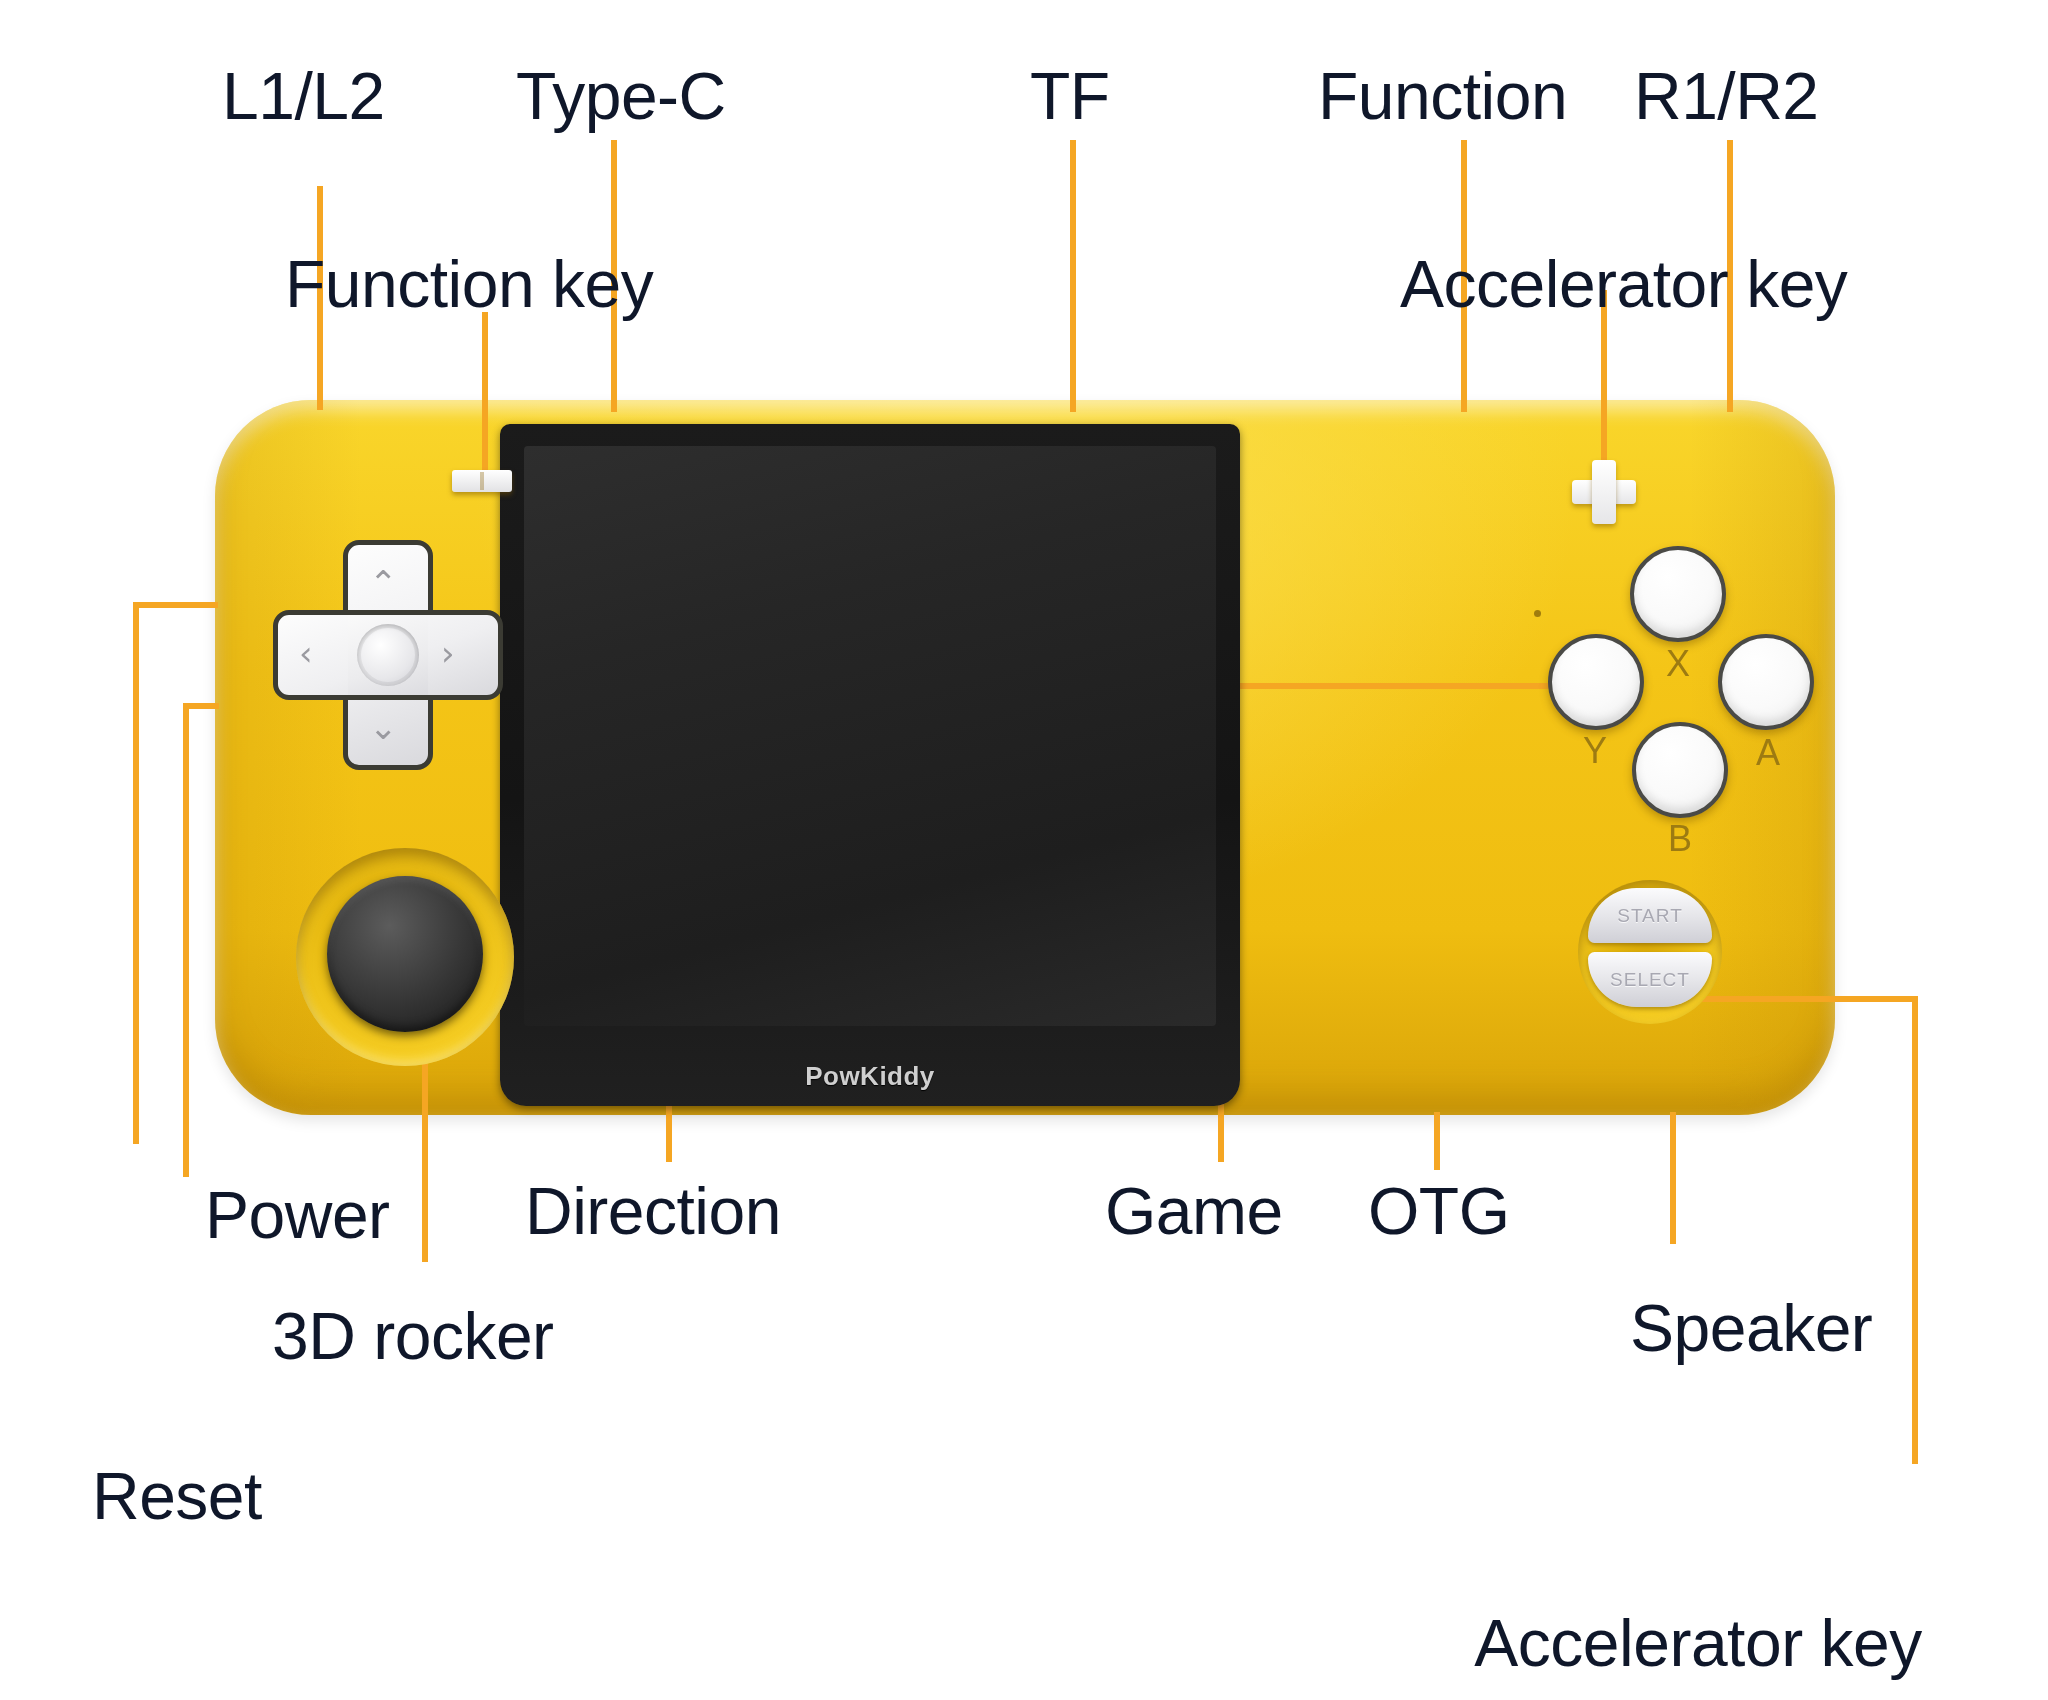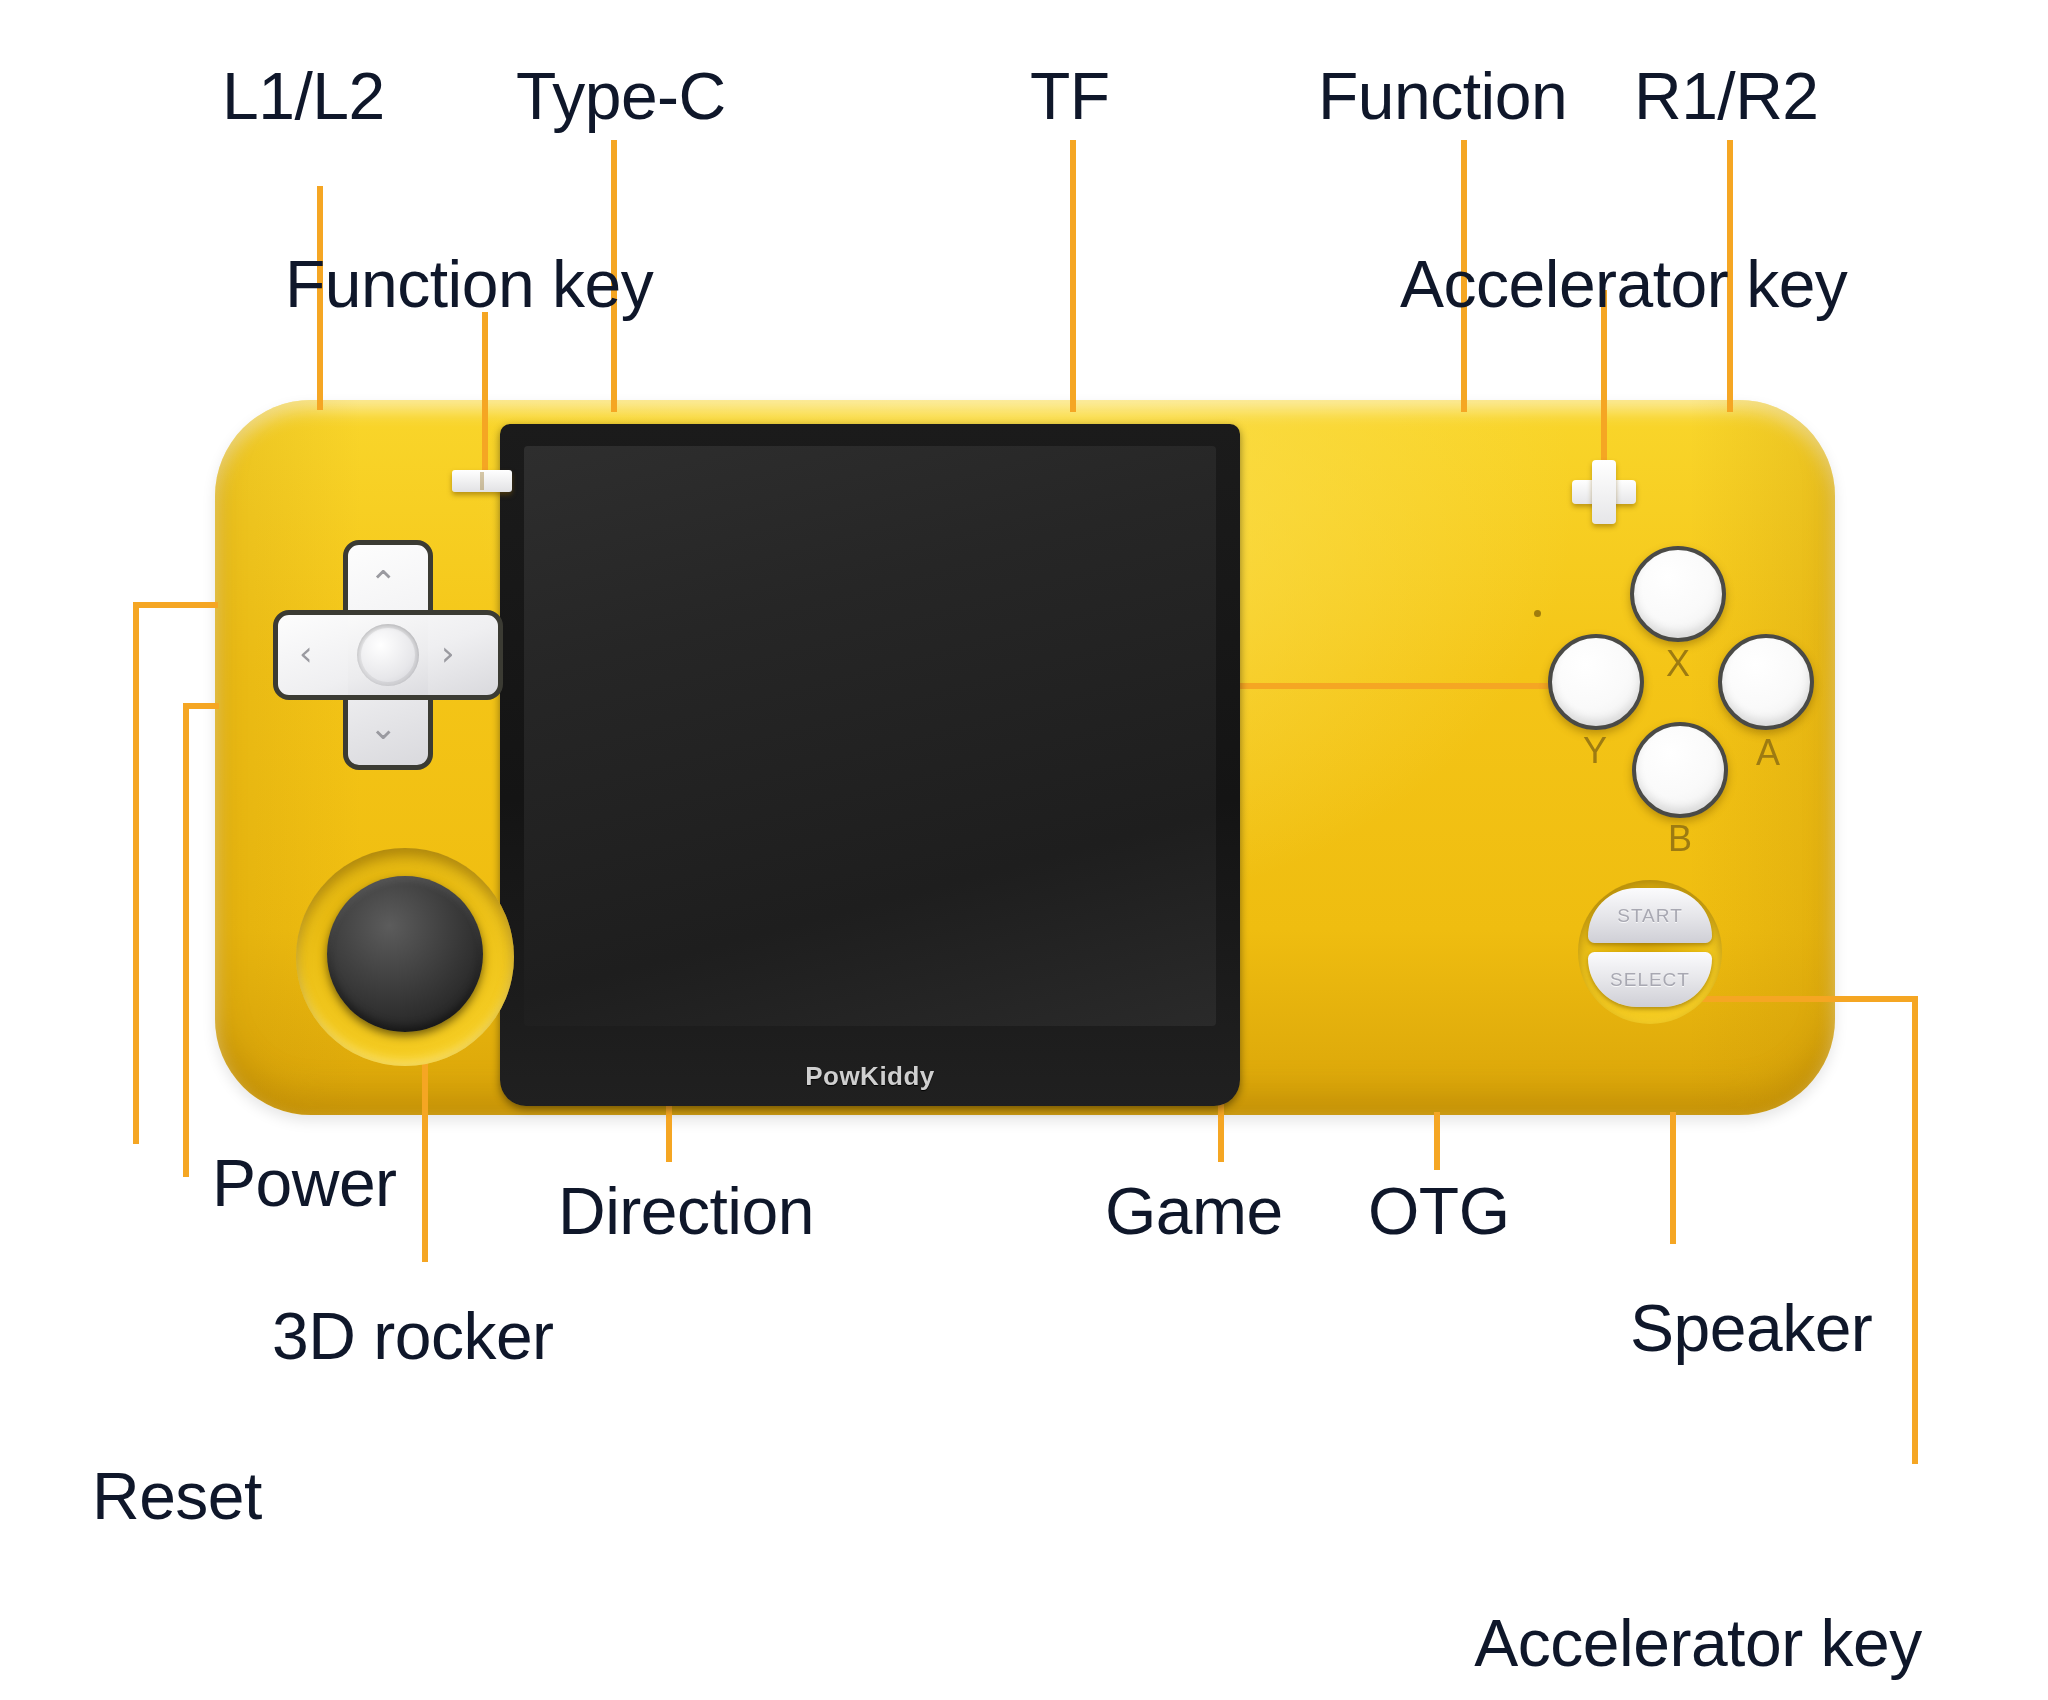--- a/index.html
+++ b/index.html
@@ -292,23 +292,23 @@
   <div class="label" style="left:1030px;top:60px;">TF</div>
 
   <div class="label" style="left:1318px;top:60px;">Function</div>
 
   <div class="label" style="left:1634px;top:60px;">R1/R2</div>
 
   <div class="label" style="left:285px;top:248px;">Function key</div>
 
   <div class="label" style="left:1400px;top:248px;">Accelerator key</div>
 
-  <div class="label" style="left:205px;top:1147px;margin-left:7px;">Power</div>
-
-  <div class="label" style="left:525px;top:1175px;margin-left:33px;">Direction</div>
+  <div class="label" style="left:205px;top:1179px;">Power</div>
+
+  <div class="label" style="left:525px;top:1175px;">Direction</div>
 
   <div class="label" style="left:1105px;top:1175px;">Game</div>
 
   <div class="label" style="left:1368px;top:1175px;">OTG</div>
 
   <div class="label" style="left:1630px;top:1292px;">Speaker</div>
 
   <div class="label" style="left:272px;top:1300px;">3D rocker</div>
 
   <div class="label" style="left:92px;top:1460px;">Reset</div>

